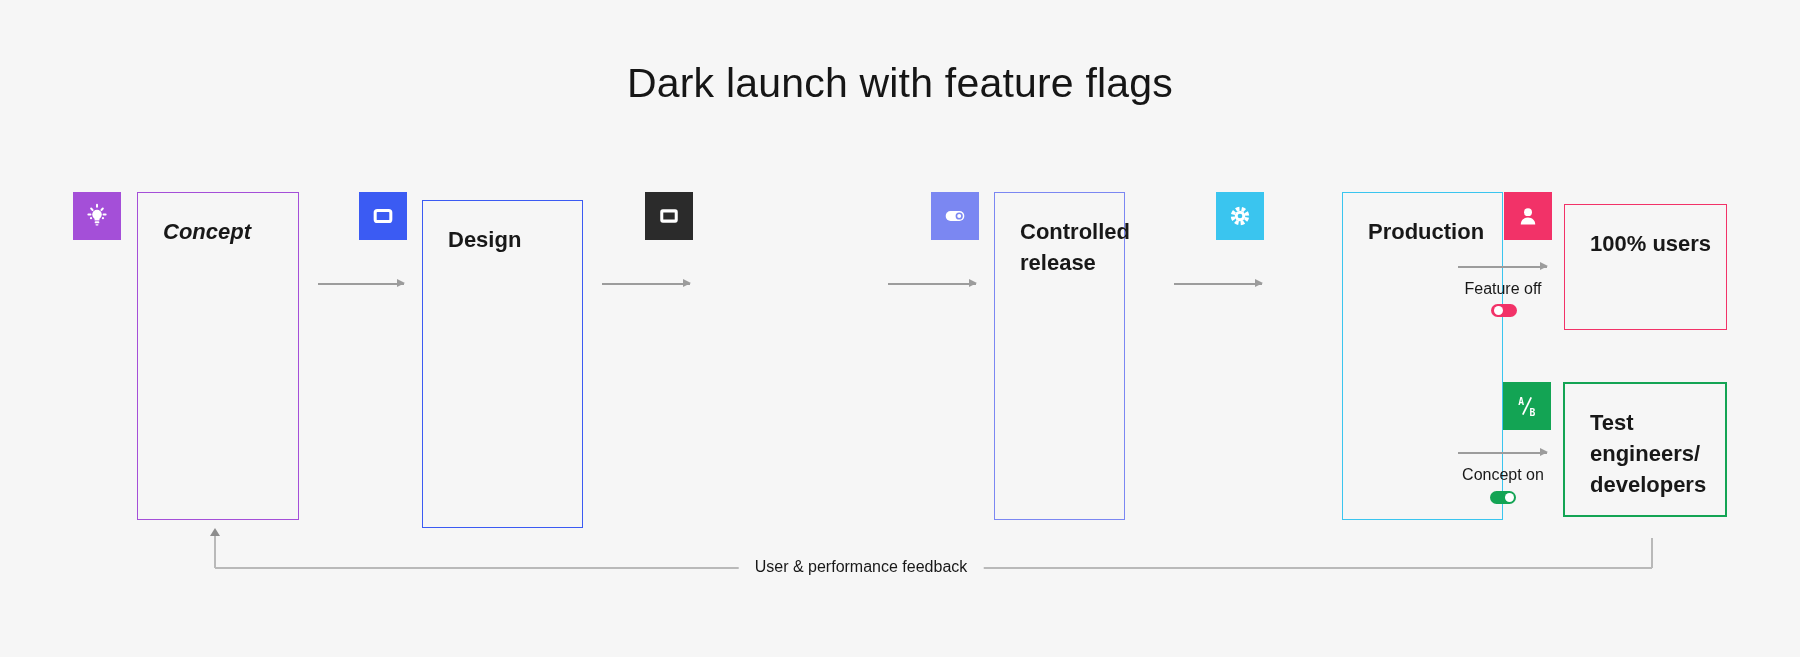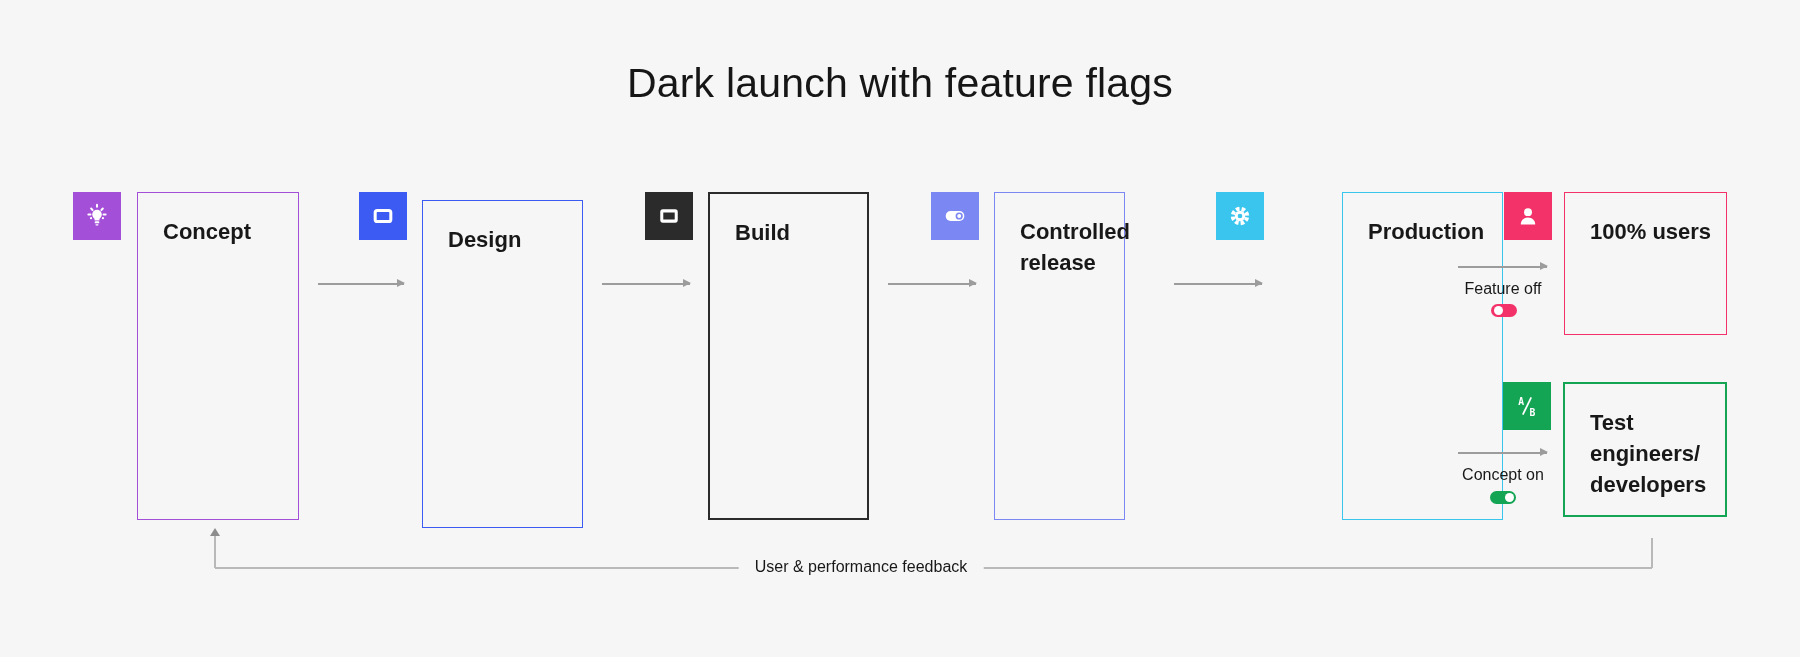--- a/index.html
+++ b/index.html
@@ -9,21 +9,21 @@
   .title{position:absolute;left:0;top:60px;width:100%;text-align:center;
          font-size:41px;font-weight:500;color:#161616;letter-spacing:.2px;}
 
   .tile{position:absolute;width:48px;height:48px;display:flex;align-items:center;justify-content:center;}
   .tile svg{display:block;}
 
   .box{position:absolute;border:1.5px solid;box-sizing:border-box;background:transparent;}
   .box .lbl{font-size:22px;font-weight:700;color:#181818;line-height:31px;padding:23px 12px 0 25px;}
   .box .lbl span{display:block;}
 
-  .box--concept{border-color:#a44fd8;}
+  .box--concept{border-color:#a44fd8;font-style:italic;}
   .box--design{border-color:#3b5bf3;margin-top:8px;}
   .box--build{border-color:#2b2b2b;border-width:2px;}
   .box--controlled{border-color:#7b87f2;}
   .box--production{border-color:#3ac5ef;}
   .box--users{border-color:#f23268;}
   .box--testers{border-color:#13a454;border-width:2px;}
 
   .tile--concept{background:#a44fd8;}
   .tile--design{background:#3b5bf3;}
   .tile--build{background:#2b2b2b;}
@@ -92,23 +92,20 @@
     <div class="lbl">Design</div>
   </div>
 
   <div class="arrow" style="left:602px;top:283px;width:88px;"></div>
 
   <div class="tile tile--build" style="left:645px;top:192px;">
     <svg width="28" height="28" viewBox="0 0 24 24" fill="none">
       <rect x="5.8" y="7.6" width="12.4" height="8.8" rx="0.9" stroke="#fff" stroke-width="2.6"></rect>
     </svg>
   </div>
-  <div class="box box--build" style="left:708px;top:192px;width:161px;height:328px;">
-    <div class="lbl">Build</div>
-  </div>
 
   <div class="arrow" style="left:888px;top:283px;width:88px;"></div>
 
   <div class="tile tile--controlled" style="left:931px;top:192px;">
     <svg width="28" height="28" viewBox="0 0 24 24" fill="none">
       <rect x="4" y="7.8" width="16" height="8.4" rx="4.2" fill="#fff"></rect>
       <circle cx="15.6" cy="12" r="3.1" fill="#7b87f2"></circle>
       <circle cx="15.6" cy="12" r="1.7" fill="#fff"></circle>
     </svg>
   </div>
@@ -133,21 +130,21 @@
   <div class="branch-label" style="left:1503px;top:280px;">Feature off</div>
   <div class="toggle toggle--off" style="left:1491px;top:304px;">
     <span class="knob"></span>
   </div>
   <div class="tile tile--users" style="left:1504px;top:192px;">
     <svg width="28" height="28" viewBox="0 0 24 24" fill="none">
       <circle cx="12" cy="8.7" r="3.4" fill="#fff"></circle>
       <path d="M5.8 19.2 c0-3.5 2.8-5.9 6.2-5.9 s6.2 2.4 6.2 5.9 z" fill="#fff"></path>
     </svg>
   </div>
-  <div class="box box--users" style="left:1564px;top:192px;width:163px;height:143px;">
+  <div class="box box--users" style="left:1564px;top:204px;width:163px;height:126px;">
     <div class="lbl">100% users</div>
   </div>
 
   <div class="arrow" style="left:1458px;top:452px;width:89px;"></div>
   <div class="branch-label" style="left:1503px;top:466px;">Concept on</div>
   <div class="toggle toggle--on" style="left:1490px;top:491px;">
     <span class="knob"></span>
   </div>
   <div class="tile tile--testers" style="left:1503px;top:382px;">
     <svg width="28" height="28" viewBox="0 0 24 24" fill="none">

